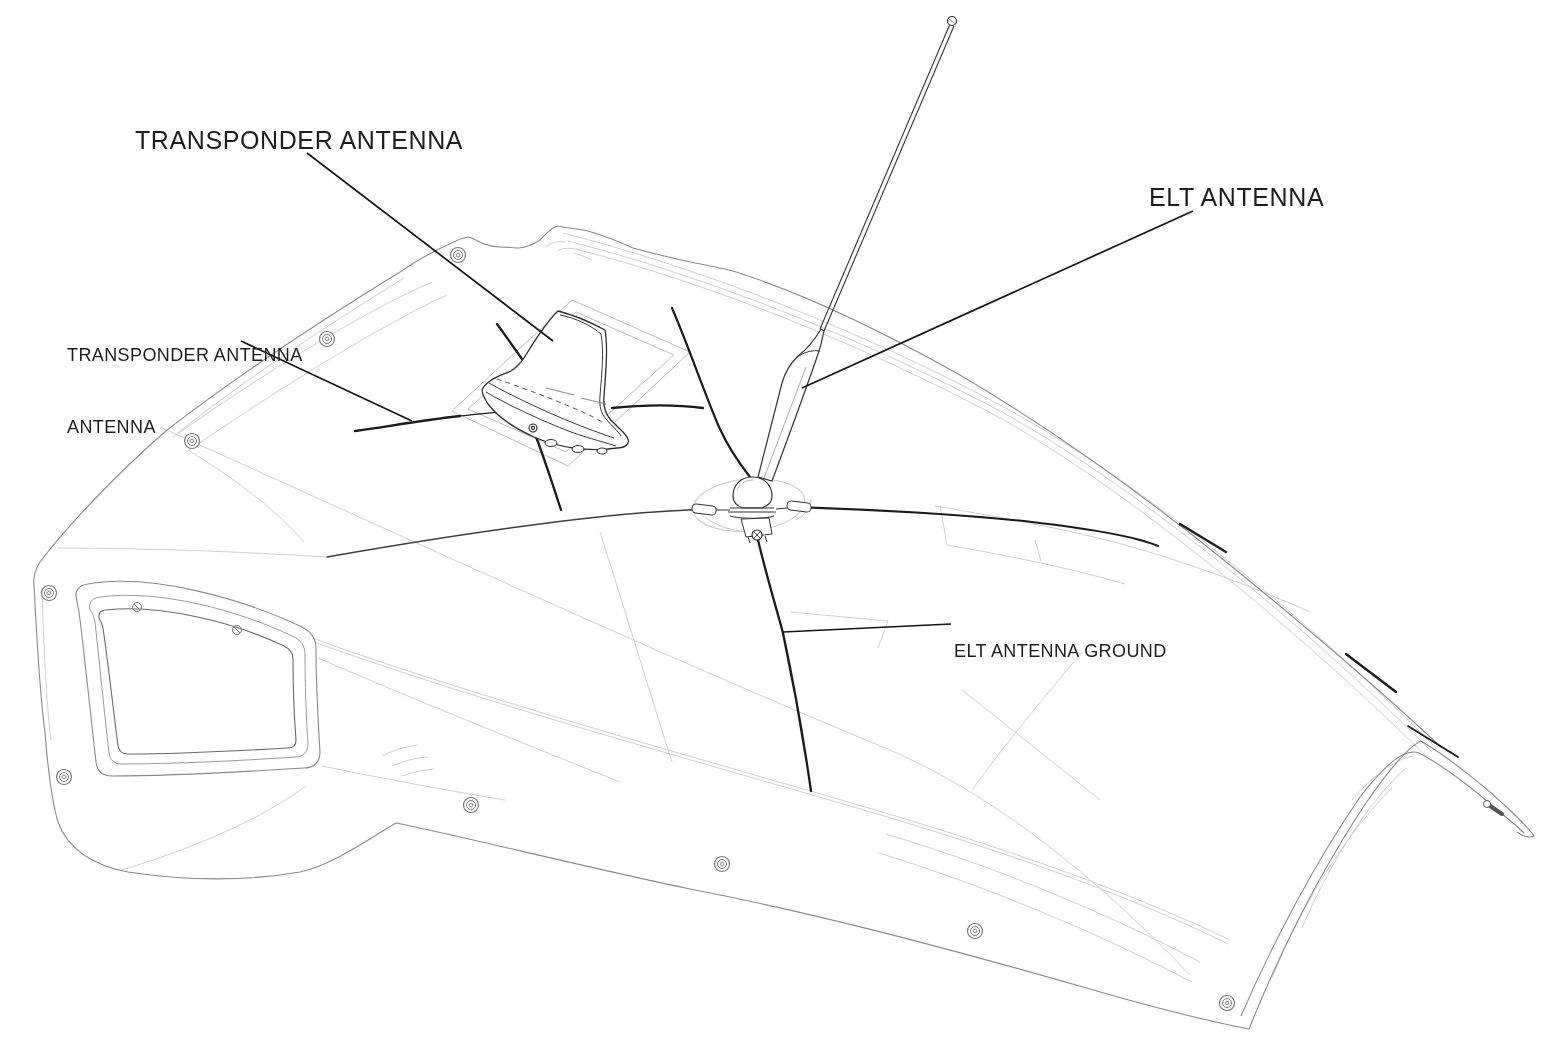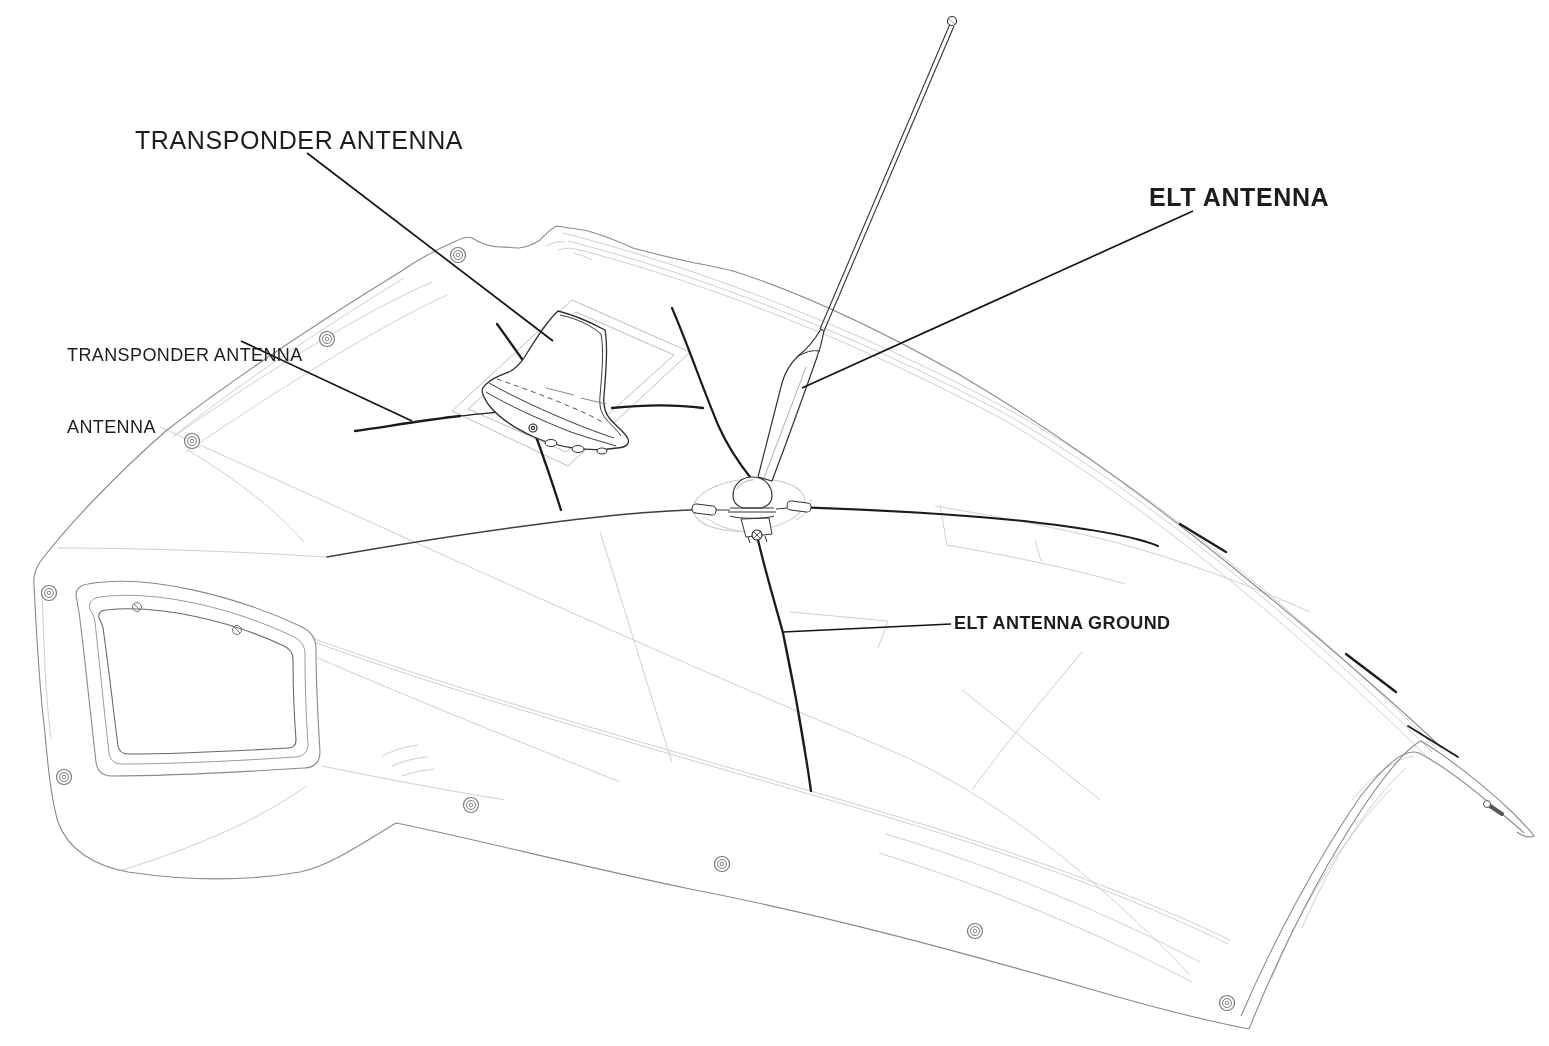--- a/index.html
+++ b/index.html
@@ -203,16 +203,16 @@
   </g>
 </svg>
 
   <div class="label big" style="left:135px;top:126px;">TRANSPONDER ANTENNA</div>
 
   <div class="label small" style="left:67px;top:295px;">
     <div>TRANSPONDER ANTENNA</div>
     <div>ANTENNA</div>
   </div>
 
-  <div class="label big" style="left:1149px;top:183px;font-weight:bold;">ELT ANTENNA</div>
-
-  <div class="label small" style="left:954px;top:611px;font-weight:bold;">ELT ANTENNA GROUND</div>
+  <div class="label big" style="left:1149px;top:183px;">ELT ANTENNA</div>
+
+  <div class="label small" style="left:954px;top:639px;">ELT ANTENNA GROUND</div>
 </div>
 
 </body></html>

